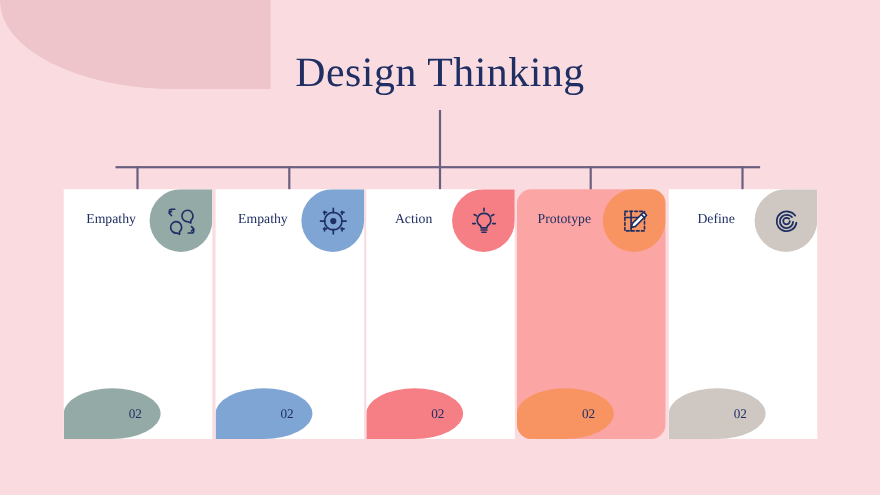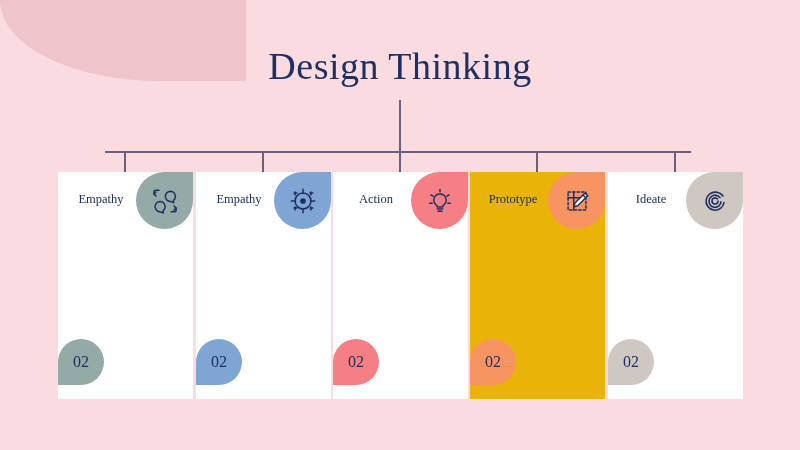--- a/index.html
+++ b/index.html
@@ -57,28 +57,29 @@
   .icon-blob{
     position:absolute;right:0;top:0;
     width:57px;height:57px;
     border-radius:50%;
     border-top-right-radius:0;
     display:flex;align-items:center;justify-content:center;
   }
   .icon-blob svg{display:block;}
   
   .num-badge{
-    position:absolute;left:0;bottom:14px;
+    position:absolute;left:0;bottom:0;
     width:46px;height:46px;
     border-radius:50%;
     border-bottom-left-radius:0;
     display:flex;align-items:center;justify-content:center;
-    font-size:16px;
+    font-size:12px;
     color:#1f2f63;
     font-family:"Liberation Serif", serif;
+    padding-left:42px;
   }
 </style>
 </head>
 <body style="background: rgb(250, 220, 224);">
 
 <div id="stage">
 
   <div class="deco" style="background: rgb(237, 197, 203);"></div>
 
   <div class="title" style="color: rgb(31, 47, 99);">Design Thinking</div>
@@ -128,35 +129,35 @@
       <div class="icon-blob" style="background: rgb(245, 127, 133);">
         <svg width="30" height="30" viewBox="0 0 32 32" fill="none" stroke="#1f2f63" stroke-width="1.6" stroke-linecap="round" stroke-linejoin="round">
           <path d="M16 8.5a6.5 6.5 0 0 0-3.8 11.8c.6.45.9 1.1.9 1.8v.4h5.8v-.4c0-.7.3-1.35.9-1.8A6.5 6.5 0 0 0 16 8.5z"></path>
           <path d="M13.1 24.6h5.8M14 26.8h4"></path>
           <path d="M16 3.6v2.6M6.4 9.6l2.3 1.3M25.6 9.6l-2.3 1.3M5 18.4h2.6M27 18.4h-2.6"></path>
         </svg>
       </div>
       <div class="num-badge" style="background: rgb(245, 127, 133);">02</div>
     </div>
 
-    <div class="card" style="left: 470px; background: #eab308;">
+    <div class="card" style="left: 470px; background: #fca5a5; border-radius: 13px;">
       <div class="card-label">Prototype</div>
       <div class="icon-blob" style="background: rgb(248, 148, 98);">
         <svg width="30" height="30" viewBox="0 0 32 32" fill="none" stroke="#1f2f63" stroke-width="1.6" stroke-linecap="round" stroke-linejoin="round">
           <path d="M6.5 6.5h19v19h-19z" stroke-dasharray="2.6 2.2"></path>
           <path d="M6.5 12.5h19M12.5 6.5v19"></path>
           <path d="M24.6 7.4 13.8 18.2l-1.1 4 4-1.1L27.5 10.3z" fill="#ffffff"></path>
           <path d="M22.4 9.6l2.6 2.6"></path>
         </svg>
       </div>
       <div class="num-badge" style="background: rgb(248, 148, 98);">02</div>
     </div>
 
     <div class="card" style="left: 608px; background: rgb(255, 255, 255);">
-      <div class="card-label">Ideate</div>
+      <div class="card-label">Define</div>
       <div class="icon-blob" style="background: rgb(207, 199, 193);">
         <svg width="30" height="30" viewBox="0 0 32 32" fill="none" stroke="#1f2f63" stroke-width="1.7" stroke-linecap="round" stroke-linejoin="round">
           <path d="M19.2 16a3.2 3.2 0 1 1-3.2-3.2"></path>
           <path d="M22.4 16.8a6.4 6.4 0 1 1-5.6-6.8"></path>
           <path d="M25.6 17.6A9.6 9.6 0 1 1 17.6 6.7"></path>
           <path d="M16 12.8c1 0 1.9.3 2.6.9M16.8 10a6.4 6.4 0 0 1 4.5 2.2M17.6 6.7a9.6 9.6 0 0 1 6.9 4"></path>
         </svg>
       </div>
       <div class="num-badge" style="background: rgb(207, 199, 193);">02</div>
     </div>

